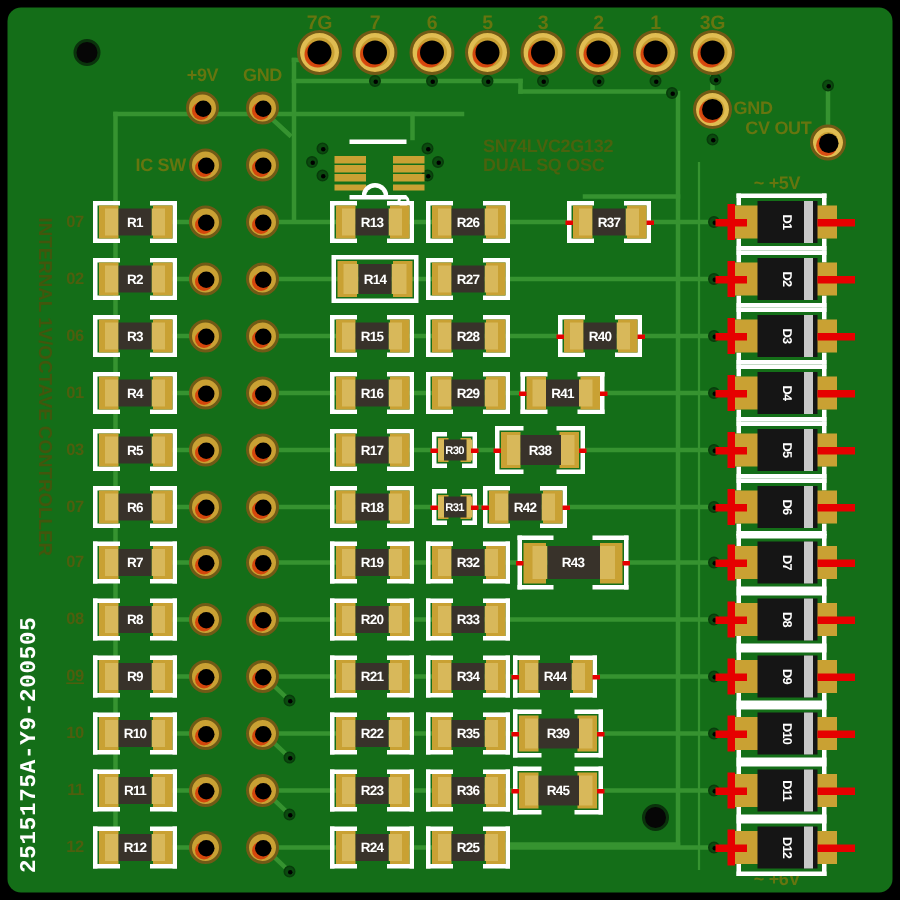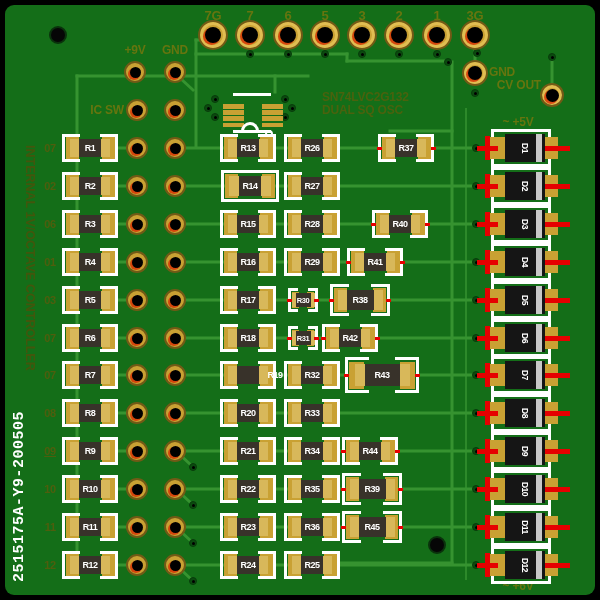--- a/index.html
+++ b/index.html
@@ -385,21 +385,21 @@
     <div class="cap" style="left: 259px; top: 329px; width: 9px; height: 18px;"></div>
     <div class="rbody" style="left: 237px; top: 329px; width: 22px; height: 18px;"></div>
     <div class="ref" style="left: 248px; top: 338px; font-size: 9px;">R18</div>
     <div class="brk" style="left: 219.5px; top: 361px; width: 18.24px; height: 28px; border-right: none;"></div>
     <div class="brk" style="left: 258.26px; top: 361px; width: 18.24px; height: 28px; border-left: none;"></div>
     <div class="smdpad" style="left: 223.5px; top: 364px; width: 13px; height: 22px;"></div>
     <div class="smdpad" style="left: 259.5px; top: 364px; width: 13px; height: 22px;"></div>
     <div class="cap" style="left: 228px; top: 366px; width: 9px; height: 18px;"></div>
     <div class="cap" style="left: 259px; top: 366px; width: 9px; height: 18px;"></div>
     <div class="rbody" style="left: 237px; top: 366px; width: 22px; height: 18px;"></div>
-    <div class="ref" style="left: 248px; top: 375px; font-size: 9px; margin-left: 27px;">R19</div>
+    <div class="ref" style="left: 248px; top: 375px; font-size: 9px;">R19</div>
     <div class="brk" style="left: 219.5px; top: 399px; width: 18.24px; height: 28px; border-right: none;"></div>
     <div class="brk" style="left: 258.26px; top: 399px; width: 18.24px; height: 28px; border-left: none;"></div>
     <div class="smdpad" style="left: 223.5px; top: 402px; width: 13px; height: 22px;"></div>
     <div class="smdpad" style="left: 259.5px; top: 402px; width: 13px; height: 22px;"></div>
     <div class="cap" style="left: 228px; top: 404px; width: 9px; height: 18px;"></div>
     <div class="cap" style="left: 259px; top: 404px; width: 9px; height: 18px;"></div>
     <div class="rbody" style="left: 237px; top: 404px; width: 22px; height: 18px;"></div>
     <div class="ref" style="left: 248px; top: 413px; font-size: 9px;">R20</div>
     <div class="brk" style="left: 219.5px; top: 437px; width: 18.24px; height: 28px; border-right: none;"></div>
     <div class="brk" style="left: 258.26px; top: 437px; width: 18.24px; height: 28px; border-left: none;"></div>

